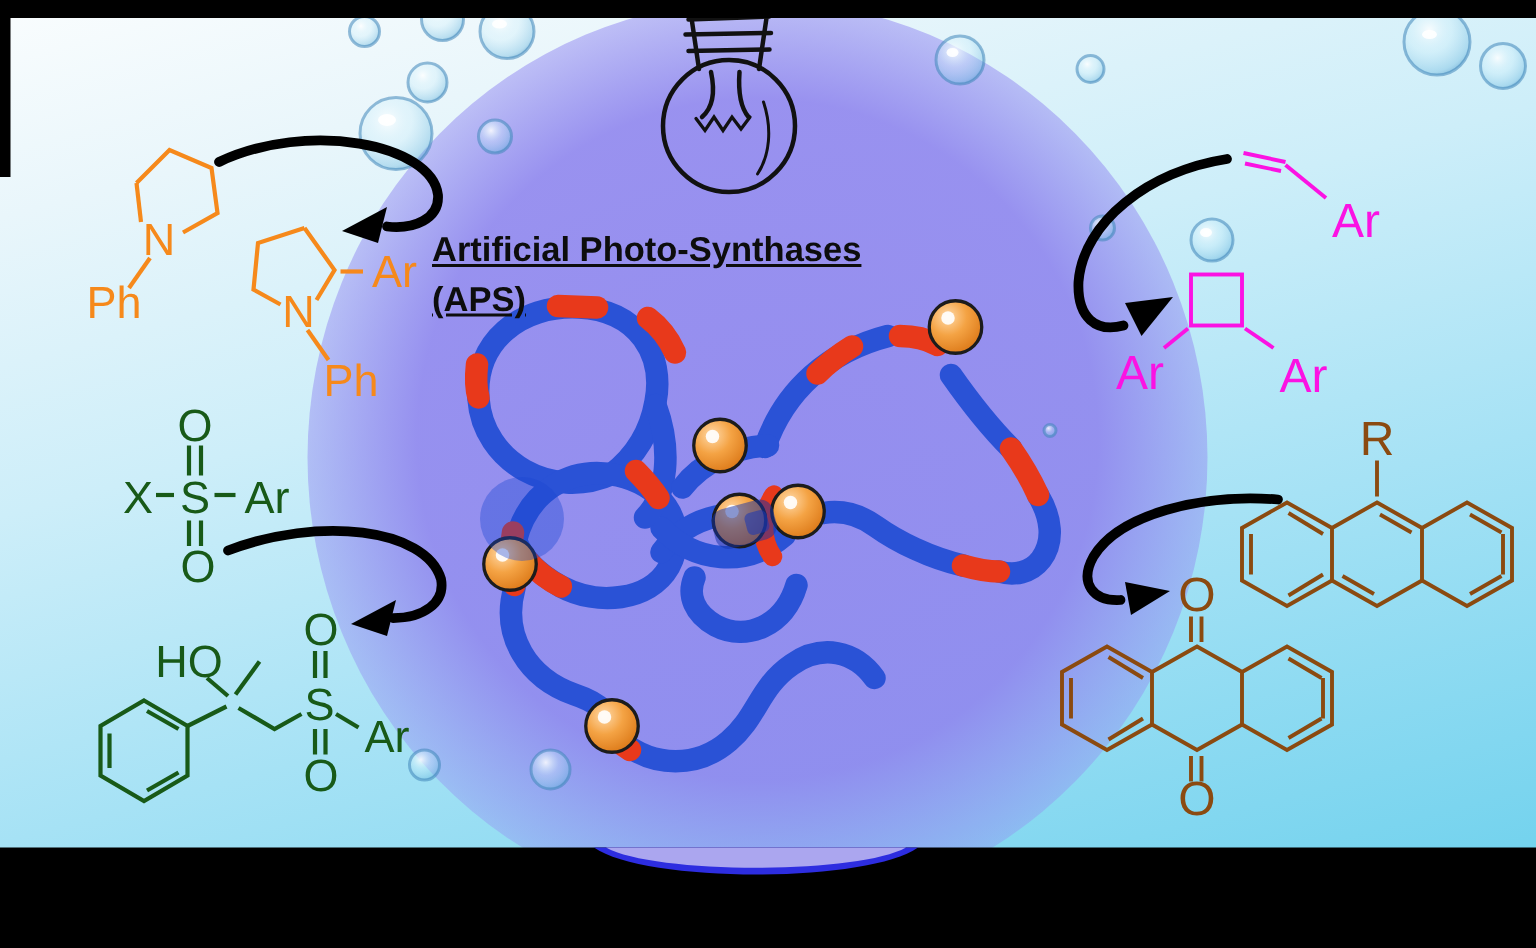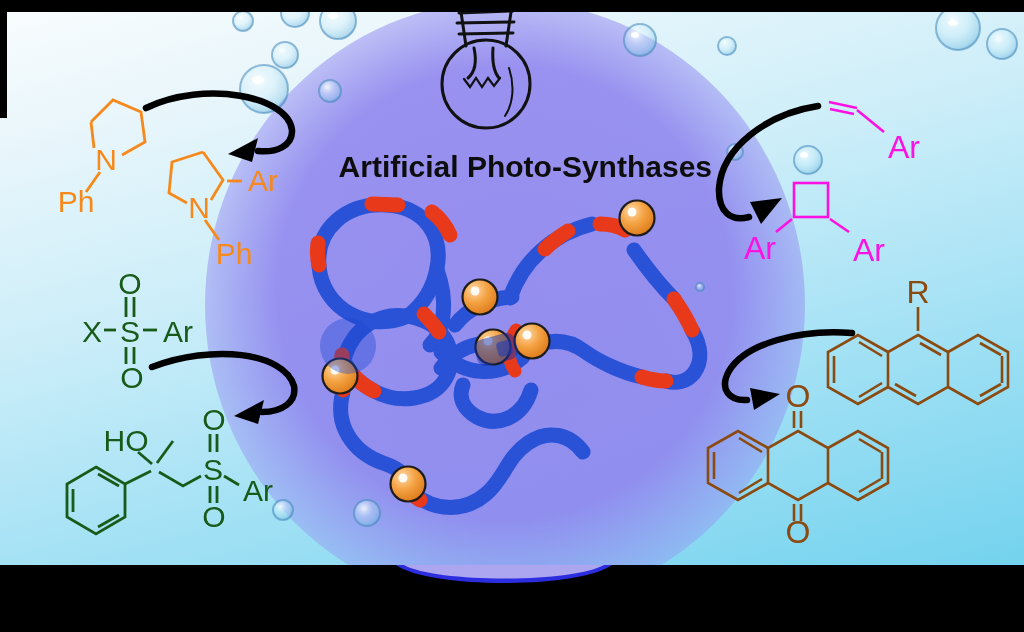--- a/index.html
+++ b/index.html
@@ -7,22 +7,22 @@
     position:relative;width:1024px;height:632px;overflow:hidden;
     font-family:"Liberation Sans",sans-serif;
     background:linear-gradient(165deg,#fafdfe 0%,#e9f6fb 16%,#cdeef9 38%,#a6e2f5 62%,#82d7f0 84%,#67cfec 100%);
   }
   .layer{position:absolute;left:0;top:0;}
   .halo{
     position:absolute;left:205px;top:0px;width:600px;height:610px;border-radius:50%;
     background:radial-gradient(circle at 50% 48%,rgba(145,134,238,0.92) 0%,rgba(143,132,238,0.88) 52%,rgba(148,140,242,0.45) 70%,rgba(150,145,245,0) 82%);
   }
   .title{
-    position:absolute;left:288px;top:150px;width:424px;text-align:right;
-    font-weight:bold;font-size:30px;line-height:33px;color:#0d0d0d;letter-spacing:0px;
+    position:absolute;left:288px;top:150px;width:424px;text-align:left;
+    font-weight:bold;font-size:23px;line-height:33px;color:#0d0d0d;letter-spacing:0px;text-decoration:underline;
   }
   .bar{position:absolute;background:#000;}
   .bar-top{left:0;top:0;width:1024px;height:12px;}
   .bar-left{left:0;top:0;width:7px;height:118px;}
   .bar-bottom{left:0;top:565px;width:1024px;height:67px;}
   svg text{font-family:"Liberation Sans",sans-serif;}
   .chemlabel{font-size:30px;}
 </style>
 </head>
 <body>
@@ -141,20 +141,21 @@
       <path d="M 469,5 L 503,4"></path>
       <path d="M 474,48 C 477,62 475,72 468,78"></path>
       <path d="M 493,48 C 492,62 494,72 499,78"></path>
       <path d="M 464,79 L 470,87 L 476,78 L 482,87 L 488,78 L 494,86 L 500,78" stroke-width="2.2"></path>
       <path d="M 509,68 C 515,86 513,104 505,116" stroke-width="2"></path>
     </g>
   </svg>
 
   <div class="title">
     <div>Artificial Photo-Synthases</div>
+    <div>(APS)</div>
   </div>
 
   <svg class="layer" width="1024" height="632">
 
     <g stroke="#000" stroke-width="6.5" fill="none" stroke-linecap="round">
       <path d="M 146,108 C 205,80 288,96 292,130 C 293,146 276,153 258,151"></path>
       <path d="M 152,367 C 212,344 284,352 294,386 C 297,402 282,412 262,412"></path>
       <path d="M 818,106 C 766,114 722,148 719,188 C 718,212 731,222 749,217"></path>
       <path d="M 852,333 C 800,329 746,343 729,371 C 719,389 729,401 747,400"></path>
     </g>

